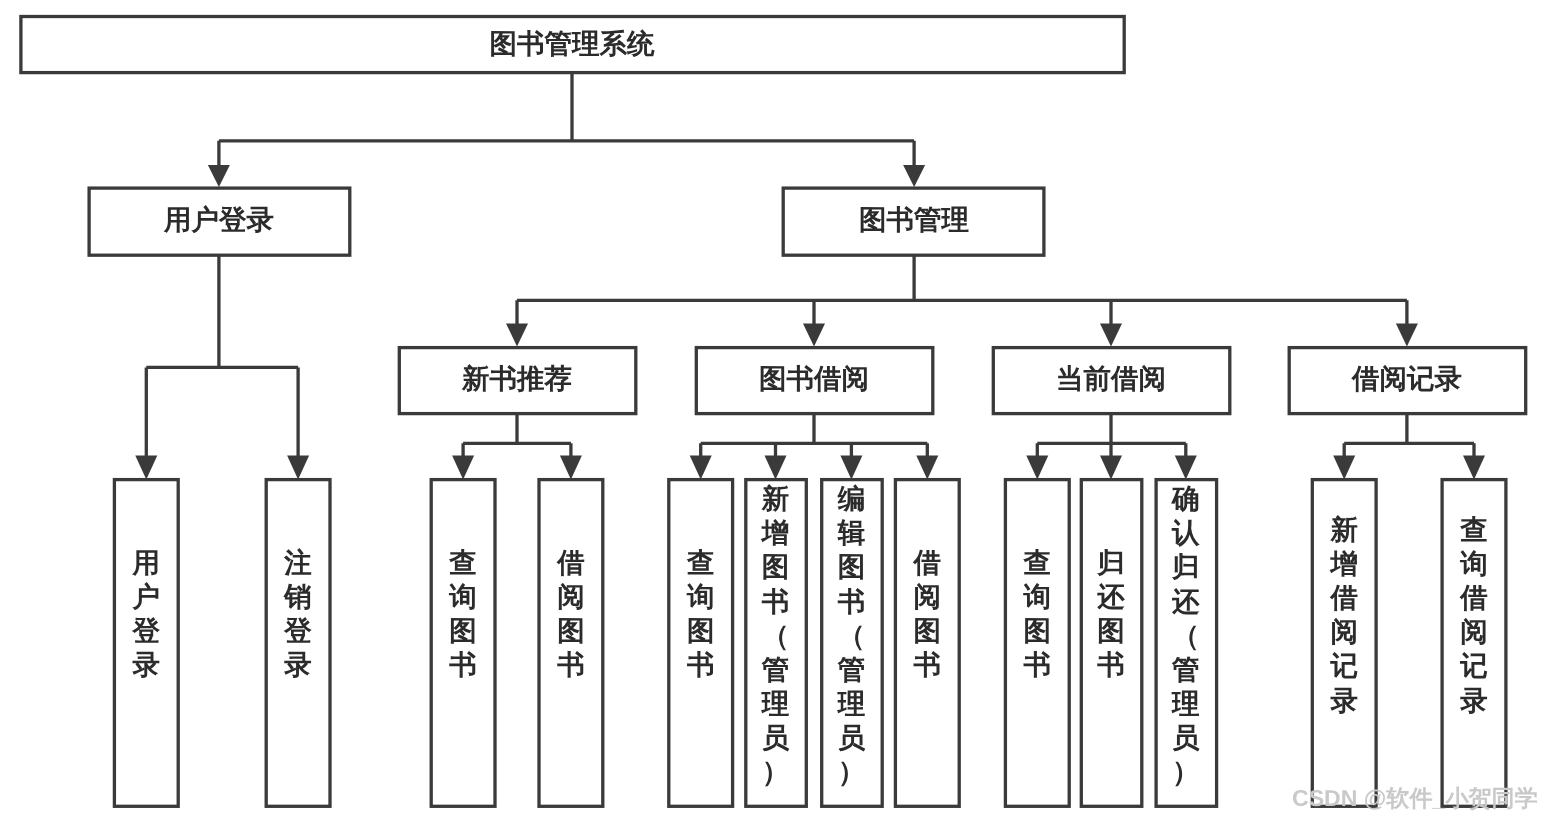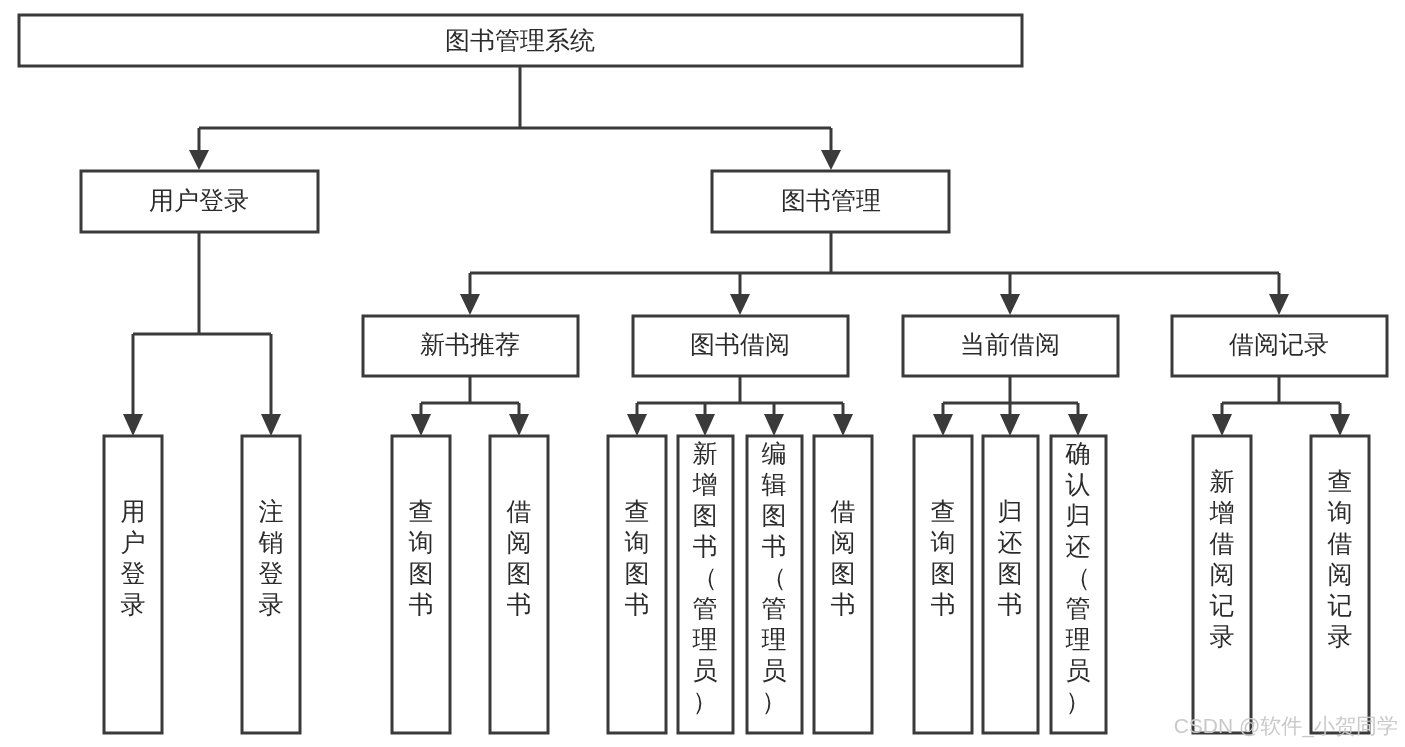--- a/index.html
+++ b/index.html
@@ -10,20 +10,21 @@
   }
   body {
     font-family: "Liberation Sans", "DejaVu Sans", sans-serif;
   }
   #diagram-root {
     position: relative;
     width: 1405px;
     height: 747px;
     background: #ffffff;
     overflow: hidden;
+    font-weight: bold;
   }
   svg.diagram-canvas {
     position: absolute;
     left: 0;
     top: 0;
     width: 1405px;
     height: 747px;
     display: block;
   }
   .node-rect {

